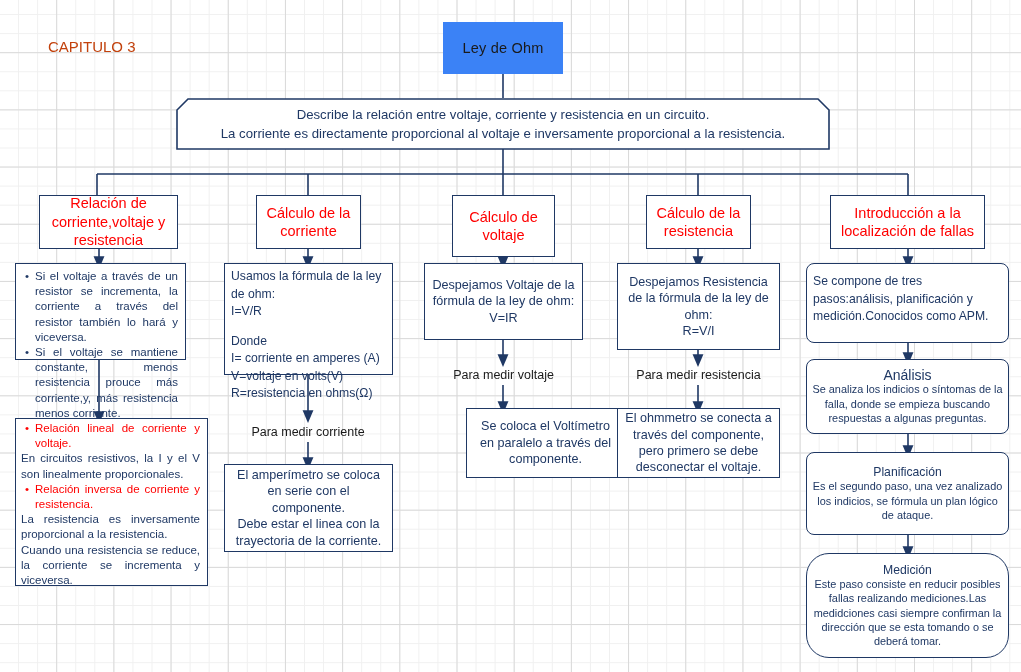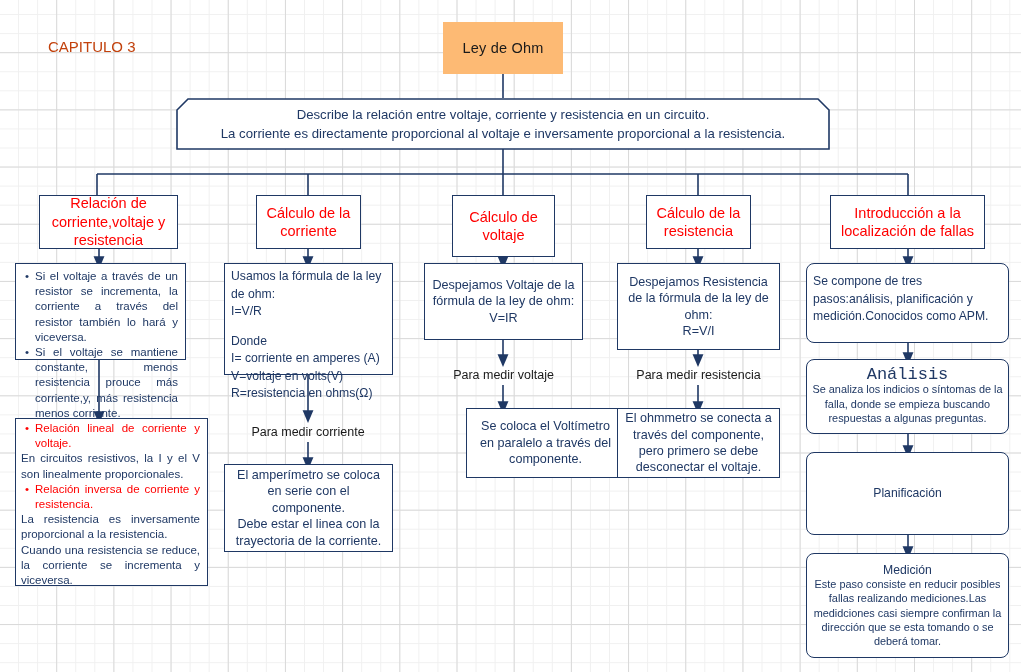--- a/index.html
+++ b/index.html
@@ -26,21 +26,21 @@
   }
   #canvas { position:absolute; left:0; top:0; width:1021px; height:672px; z-index:2; }
   #lines  { position:absolute; left:0; top:0; width:1021px; height:672px; z-index:1; }
 
   .node { position:absolute; background:#ffffff; border:1px solid #1f3864;
           display:flex; align-items:center; justify-content:center;
           text-align:center; color:#1f3864; }
   .node .inner { width:100%; padding:0 4px; }
 
   .title-box {
-    background:#fdba74; border:none; color:#1a1a1a;
+    background:#3b82f6; border:none; color:#1a1a1a;
     font-size:14.5px; letter-spacing:.2px;
   }
   .desc-box {
     background:#ffffff; border:none; color:#1f3864;
     font-size:13.2px; line-height:19px;
   }
   .desc-shape { position:absolute; }
   .colhead { color:#ff0000; font-size:14.5px; line-height:18.5px; }
   .plain-label { position:absolute; color:#1a1a1a; font-size:12.5px;
                  text-align:center; background:transparent; }
@@ -201,31 +201,32 @@
       <div>El ohmmetro se conecta a través del componente, pero primero se debe desconectar el voltaje.</div>
     </div>
   </div>
 
   <div class="node rounded" style="left:806px; top:263px; width:203px; height:80px; align-items:flex-start;">
     <div class="inner body-l lft" style="padding:9px 6px 0 6px;">Se compone de tres pasos:análisis, planificación y medición.Conocidos como APM.</div>
   </div>
 
   <div class="node rounded" style="left:806px; top:359px; width:203px; height:75px;">
     <div class="inner body-s" style="padding:0 5px;">
-      <div style="font-size:17px;font-family:Liberation Mono, monospace;">Análisis</div>
+      <div style="font-size:14px;">Análisis</div>
       <div>Se analiza los indicios o síntomas de la falla, donde se empieza buscando respuestas a algunas preguntas.</div>
     </div>
   </div>
 
   <div class="node rounded" style="left:806px; top:452px; width:203px; height:83px;">
     <div class="inner body-s" style="padding:0 5px;">
       <div style="font-size:12.2px;">Planificación</div>
-    </div>
-  </div>
-
-  <div class="node rounded" style="left:806px; top:553px; width:203px; height:105px;">
+      <div>Es el segundo paso, una vez analizado los indicios, se fórmula un plan lógico de ataque.</div>
+    </div>
+  </div>
+
+  <div class="node rounded" style="left:806px; top:553px; width:203px; height:105px;border-radius:23px;">
     <div class="inner body-s" style="padding:0 5px;">
       <div style="font-size:12.2px;">Medición</div>
       <div>Este paso consiste en reducir posibles fallas realizando mediciones.Las medidciones casi siempre confirman la dirección que se esta tomando o se deberá tomar.</div>
     </div>
   </div>
 
 </div>
 
 </body></html>

